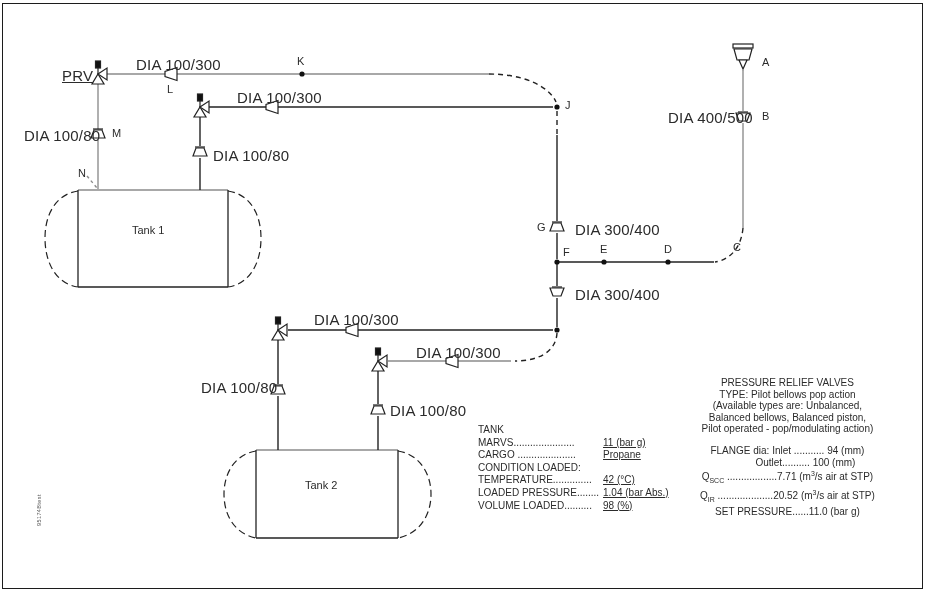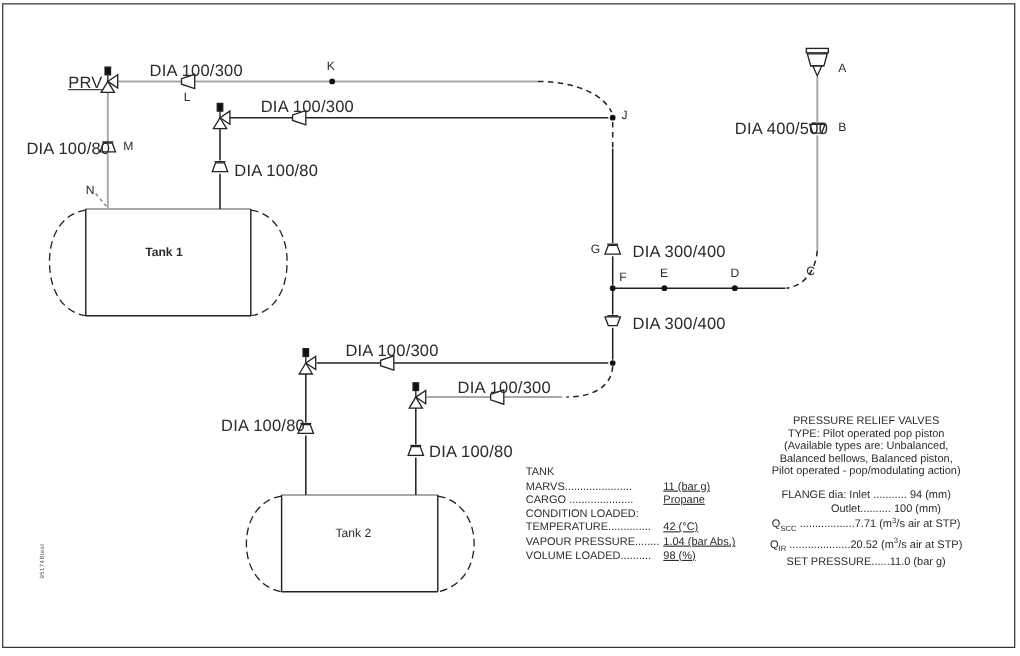--- a/index.html
+++ b/index.html
@@ -160,21 +160,21 @@
       <circle cx="302" cy="74" r="2.6"></circle>
       <circle cx="557" cy="107" r="2.6"></circle>
       <circle cx="604" cy="262" r="2.6"></circle>
       <circle cx="668" cy="262" r="2.6"></circle>
       <circle cx="557" cy="262" r="2.6"></circle>
       <circle cx="557" cy="330" r="2.6"></circle>
     </g>
   </svg>
 
   <span class="lbl" style="left:62px;top:67px;text-decoration:underline;">PRV</span>
-  <span class="tankname" style="left:132px;top:224px;font-weight:bold;">Tank 1</span>
+  <span class="tankname" style="left:132px;top:224px;">Tank 1</span>
   <span class="tankname" style="left:305px;top:479px;">Tank 2</span>
   <div id="labels-layer">
       <span class="lbl" style="left: 136px; top: 56px;">DIA 100/300</span>
       <span class="lbl" style="left: 237px; top: 89px;">DIA 100/300</span>
       <span class="lbl" style="left: 24px; top: 127px;">DIA 100/80</span>
       <span class="lbl" style="left: 213px; top: 147px;">DIA 100/80</span>
       <span class="lbl" style="left: 656px; top: 109px; padding-left: 12px;">DIA 400/500</span>
       <span class="lbl" style="left: 575px; top: 221px;">DIA 300/400</span>
       <span class="lbl" style="left: 575px; top: 286px;">DIA 300/400</span>
       <span class="lbl" style="left: 314px; top: 311px;">DIA 100/300</span>
@@ -207,32 +207,32 @@
     </div>
     <div class="row">
       <span>CONDITION LOADED:</span>
       <span class="val"></span>
     </div>
     <div class="row">
       <span>TEMPERATURE..............</span>
       <span class="val">42 (°C)</span>
     </div>
     <div class="row">
-      <span>VAPOUR PRESSURE........</span>
+      <span>LOADED PRESSURE........</span>
       <span class="val">1.04 (bar Abs.)</span>
     </div>
     <div class="row">
       <span>VOLUME LOADED..........</span>
       <span class="val">98 (%)</span>
     </div>
   </div>
 
   <div id="prv-block">
     <div>PRESSURE RELIEF VALVES</div>
-    <div>TYPE: Pilot operated pop piston</div>
+    <div>TYPE: Pilot bellows pop action</div>
     <div>(Available types are: Unbalanced,</div>
     <div>Balanced bellows, Balanced piston,</div>
     <div>Pilot operated - pop/modulating action)</div>
     <div class="gap"></div>
     <div>
       <span>FLANGE dia: Inlet ...........</span>
       <span>94 (mm)</span>
     </div>
     <div>
       <span class="indent">Outlet..........</span>

